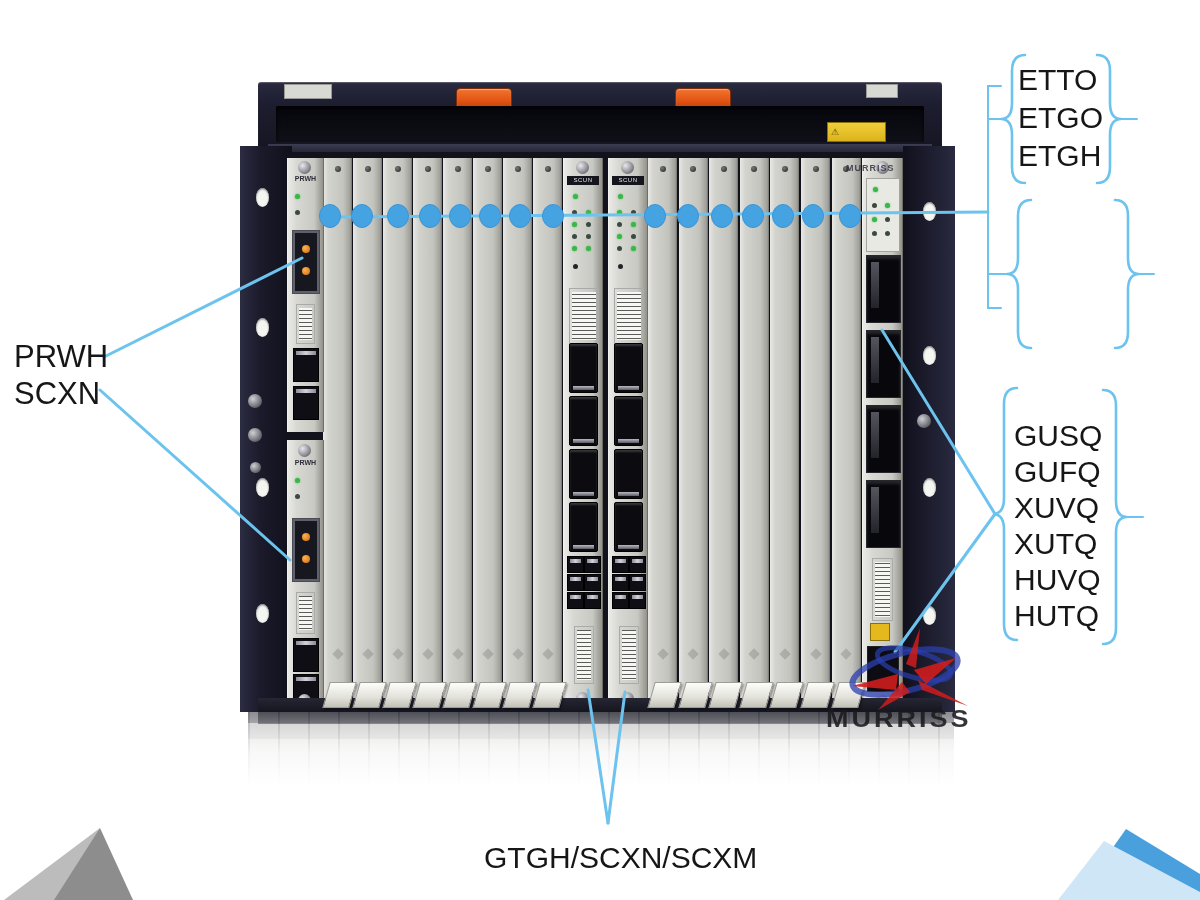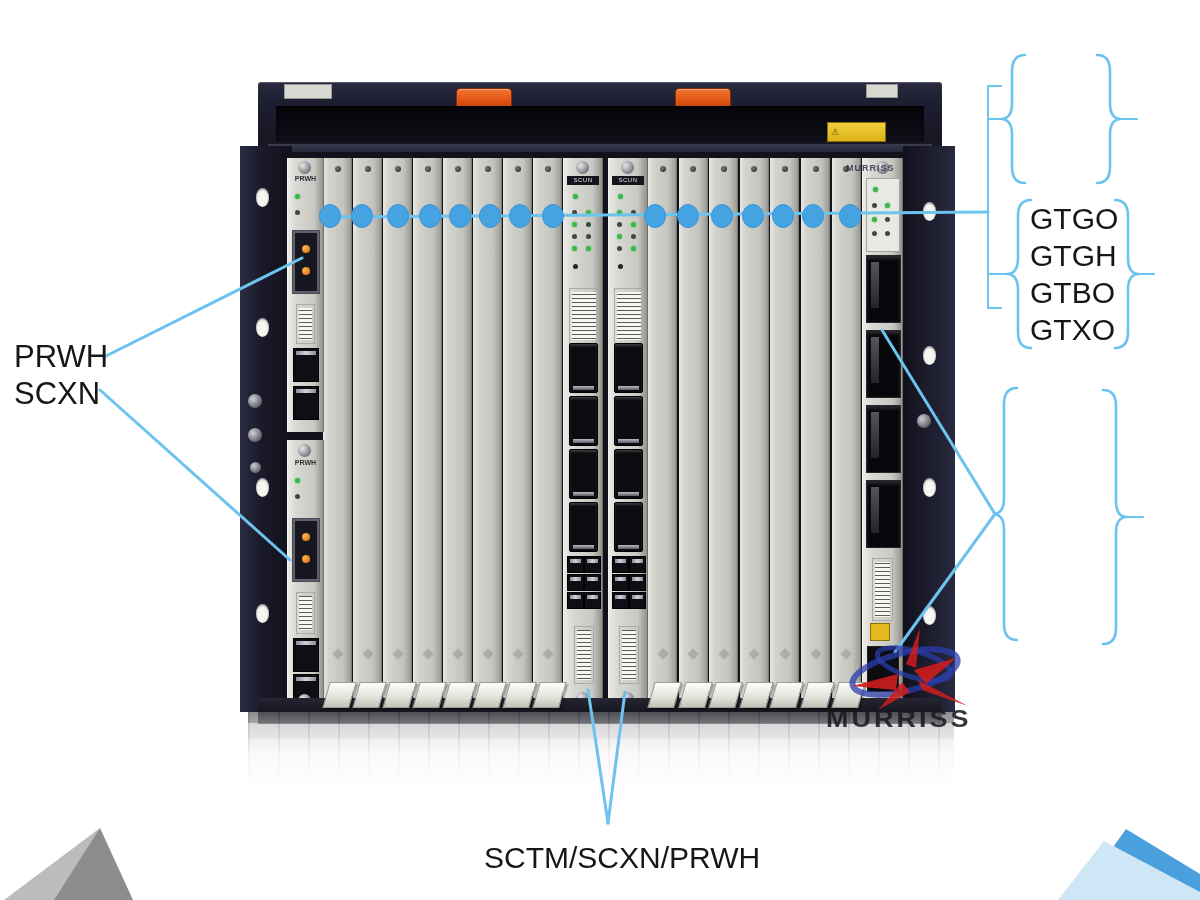--- a/index.html
+++ b/index.html
@@ -331,31 +331,38 @@
       <ellipse cx="553" cy="216" rx="10.5" ry="11.5" fill="#46a3e2" stroke="#3b94d6" stroke-width="1"></ellipse>
       <ellipse cx="655" cy="216" rx="10.5" ry="11.5" fill="#46a3e2" stroke="#3b94d6" stroke-width="1"></ellipse>
       <ellipse cx="688" cy="216" rx="10.5" ry="11.5" fill="#46a3e2" stroke="#3b94d6" stroke-width="1"></ellipse>
       <ellipse cx="722" cy="216" rx="10.5" ry="11.5" fill="#46a3e2" stroke="#3b94d6" stroke-width="1"></ellipse>
       <ellipse cx="753" cy="216" rx="10.5" ry="11.5" fill="#46a3e2" stroke="#3b94d6" stroke-width="1"></ellipse>
       <ellipse cx="783" cy="216" rx="10.5" ry="11.5" fill="#46a3e2" stroke="#3b94d6" stroke-width="1"></ellipse>
       <ellipse cx="813" cy="216" rx="10.5" ry="11.5" fill="#46a3e2" stroke="#3b94d6" stroke-width="1"></ellipse>
       <ellipse cx="850" cy="216" rx="10.5" ry="11.5" fill="#46a3e2" stroke="#3b94d6" stroke-width="1"></ellipse>
     </svg>
 
-  <div class="grp" style="left:1030px;top:200px;line-height:37px;">
-    <div>GTGO</div>
-    <div>GTGH</div>
-    <div>GTBO</div>
-    <div>GTXO</div>
+  <div class="grp" style="left:1018px;top:61px;line-height:38px;">
+    <div>ETTO</div>
+    <div>ETGO</div>
+    <div>ETGH</div>
+  </div>
+  <div class="grp" style="left:1014px;top:418px;line-height:36px;">
+    <div>GUSQ</div>
+    <div>GUFQ</div>
+    <div>XUVQ</div>
+    <div>XUTQ</div>
+    <div>HUVQ</div>
+    <div>HUTQ</div>
   </div>
   <div class="grp" style="left:14px;top:338px;line-height:37px;font-size:31px;">
     <div>PRWH</div>
     <div>SCXN</div>
   </div>
-  <div class="bottom-label" style="left:484px;top:841px;">SCTM/SCXN/PRWH</div>
+  <div class="bottom-label" style="left:484px;top:841px;">GTGH/SCXN/SCXM</div>
 
   <svg class="abs" width="175" height="95" style="left:822px;top:622px;" viewBox="0 0 175 95">
     <ellipse cx="83" cy="50" rx="54" ry="19" fill="none" stroke="#2b3fae" stroke-width="6" opacity=".75" transform="rotate(-14 83 50)"></ellipse>
     <ellipse cx="92" cy="42" rx="38" ry="13" fill="none" stroke="#2b3fae" stroke-width="5" opacity=".7" transform="rotate(16 92 42)"></ellipse>
     <polygon points="92,48 134,36 104,62" fill="#cf1d1d" opacity=".9"></polygon>
     <polygon points="76,52 30,64 74,68" fill="#cf1d1d" opacity=".9"></polygon>
     <polygon points="84,42 98,6 94,46" fill="#cf1d1d" opacity=".85"></polygon>
     <polygon points="80,60 56,88 88,70" fill="#cf1d1d" opacity=".85"></polygon>
     <polygon points="96,58 146,84 100,68" fill="#cf1d1d" opacity=".85"></polygon>
   </svg>

